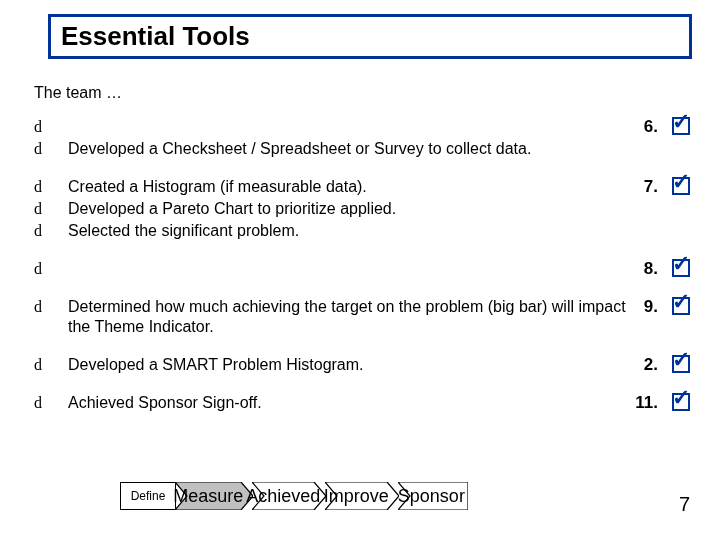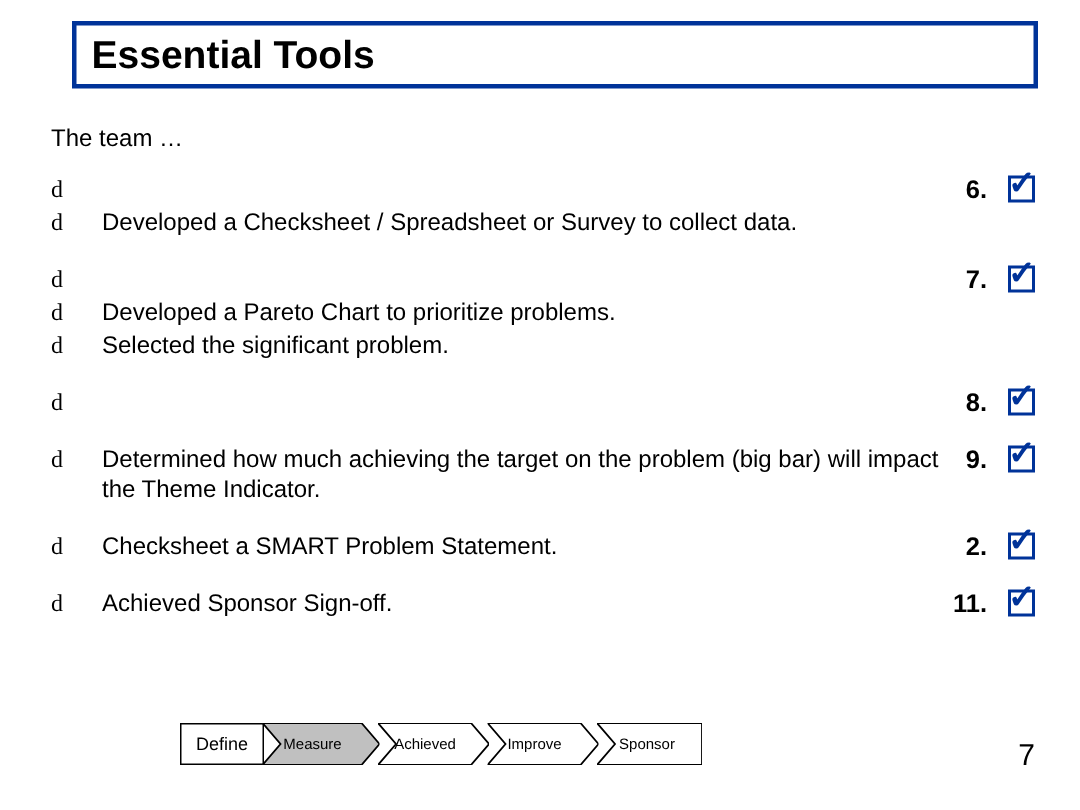--- a/index.html
+++ b/index.html
@@ -120,21 +120,21 @@
   .chev svg {
     display: block;
     height: 28px;
   }
   .chev .label {
     position: absolute;
     left: 0; right: 12px; top: 0; bottom: 0;
     display: flex;
     align-items: center;
     justify-content: center;
-    font-size: 10px;
+    font-size: 18px;
     padding-left: 0;
   }
   .page-num {
     position: absolute;
     right: 30px;
     bottom: 24px;
     font-size: 20px;
   }
 </style>
 </head>
@@ -167,24 +167,25 @@
         <div class="checkbox">
           <span class="checkmark">✓</span>
         </div>
       </div>
     </div>
 
     <div class="group">
       <div class="items">
         <div class="item-row">
           <div class="bullet-col">d</div>
-        </div>
-        <div class="item-row">
-          <div class="bullet-col">d</div>
-          <div class="text-col">Developed a Pareto Chart to prioritize problems.</div>
+          <div class="text-col">Created a Histogram (if measurable data).</div>
+        </div>
+        <div class="item-row">
+          <div class="bullet-col">d</div>
+          <div class="text-col">Developed a Pareto Chart to prioritize applied.</div>
         </div>
         <div class="item-row">
           <div class="bullet-col">d</div>
           <div class="text-col">Selected the significant problem.</div>
         </div>
       </div>
       <div class="num-col">7.</div>
       <div class="check-col">
         <div class="checkbox">
           <span class="checkmark">✓</span>
@@ -218,21 +219,21 @@
         <div class="checkbox">
           <span class="checkmark">✓</span>
         </div>
       </div>
     </div>
 
     <div class="group">
       <div class="items">
         <div class="item-row">
           <div class="bullet-col">d</div>
-          <div class="text-col">Checksheet a SMART Problem Statement.</div>
+          <div class="text-col">Developed a SMART Problem Histogram.</div>
         </div>
       </div>
       <div class="num-col">2.</div>
       <div class="check-col">
         <div class="checkbox">
           <span class="checkmark">✓</span>
         </div>
       </div>
     </div>
 

